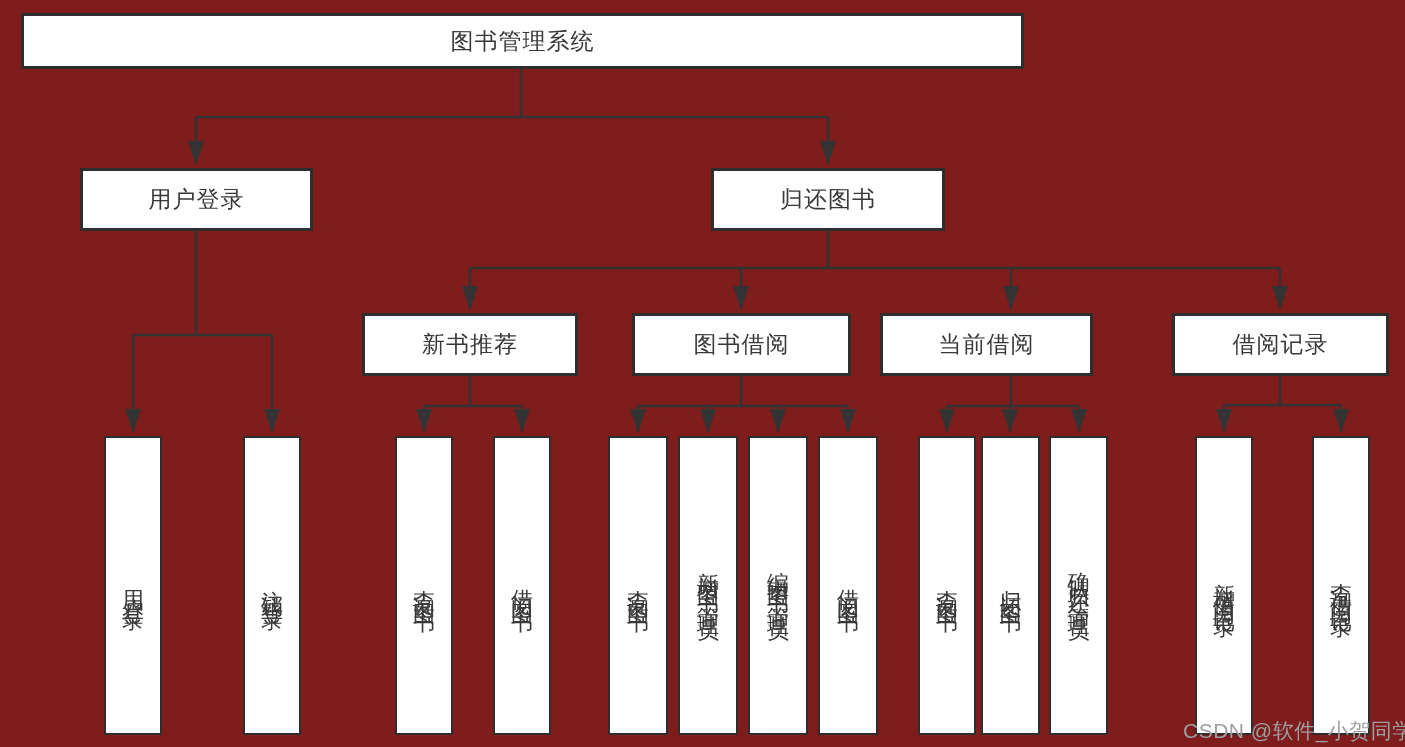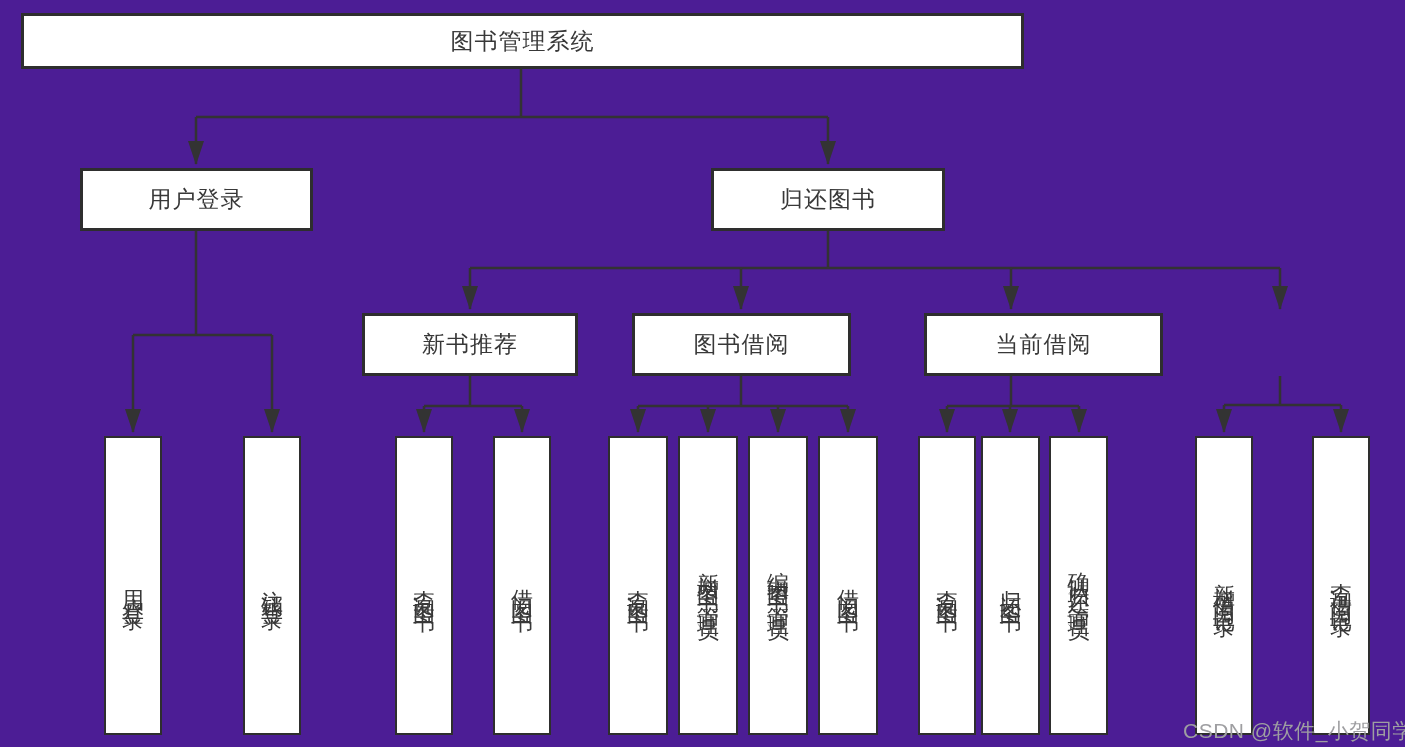--- a/index.html
+++ b/index.html
@@ -1,20 +1,20 @@
 <!DOCTYPE html>
 <html><head>
 <meta charset="utf-8">
 <style>
   html, body { margin: 0; padding: 0; background: #ffffff; }
   .canvas {
     position: relative;
     width: 1405px;
     height: 747px;
-    background: #4c1d95;
+    background: #7f1d1d;
     font-family: "Liberation Sans", "DejaVu Sans", sans-serif;
     overflow: hidden;
     text-align: center;
   }
   .connectors {
     position: absolute;
     left: 0; top: 0;
     width: 1405px; height: 747px;
   }
   .box {
@@ -102,21 +102,22 @@
     <path d="M1341,405 V432" marker-end="url(#arrow)"></path>
   </svg>
 
   <div class="box" style="left:21px; top:13px; width:1003px; height:56px;">图书管理系统</div>
 
   <div class="box" style="left:80px; top:168px; width:233px; height:63px;">用户登录</div>
   <div class="box" style="left:711px; top:168px; width:234px; height:63px;">归还图书</div>
 
   <div class="box" style="left:632px; top:313px; width:219px; height:63px;">图书借阅</div>
   <div class="box" style="left:362px; top:313px; width:216px; height:63px;">新书推荐</div>
-  <div class="box" style="left:924px; top:313px; width:239px; height:63px;">当前借阅</div>
+  <div class="box" style="left:880px; top:313px; width:213px; height:63px;">当前借阅</div>
+  <div class="box" style="left:1172px; top:313px; width:217px; height:63px;">借阅记录</div>
 
   <div class="box leaf" style="left:104px; top:436px; width:58px; height:299px;">用户登录</div>
   <div class="box leaf" style="left:243px; top:436px; width:58px; height:299px;">注销登录</div>
 
   <div class="box leaf" style="left:395px; top:436px; width:58px; height:299px;">查询图书</div>
   <div class="box leaf" style="left:493px; top:436px; width:58px; height:299px;">借阅图书</div>
 
   <div class="box leaf" style="left:608px; top:436px; width:60px; height:299px;">查询图书</div>
   <div class="box leaf" style="left:678px; top:436px; width:60px; height:299px;">新增图书（管理员）</div>
   <div class="box leaf" style="left:748px; top:436px; width:60px; height:299px;">编辑图书（管理员）</div>

